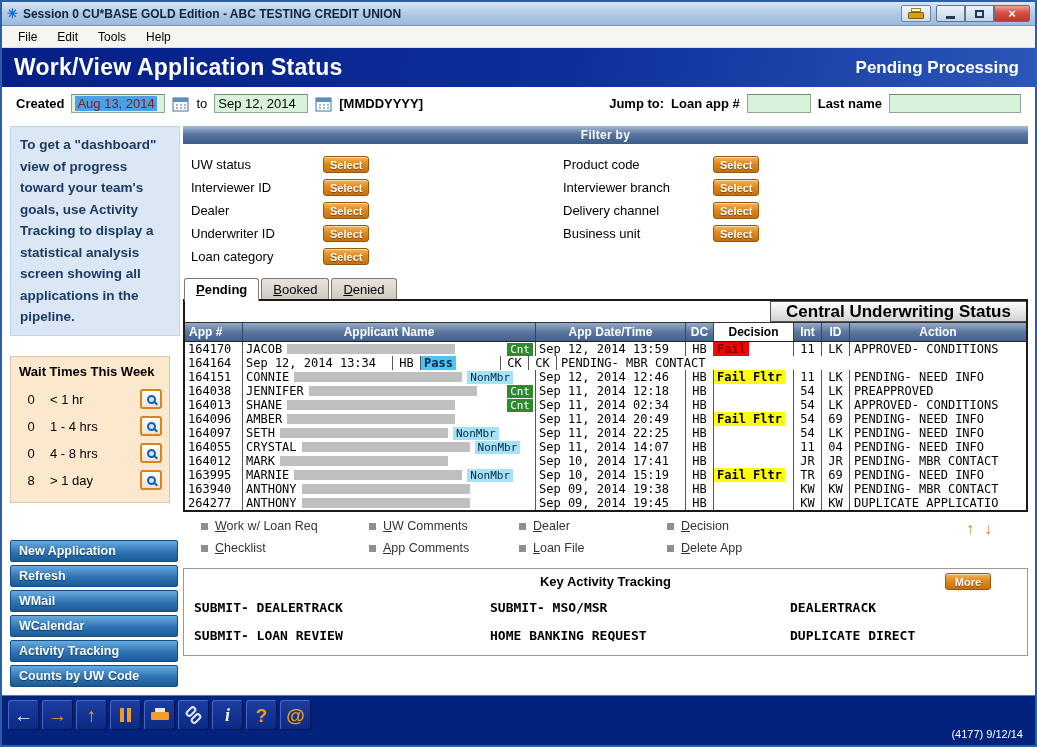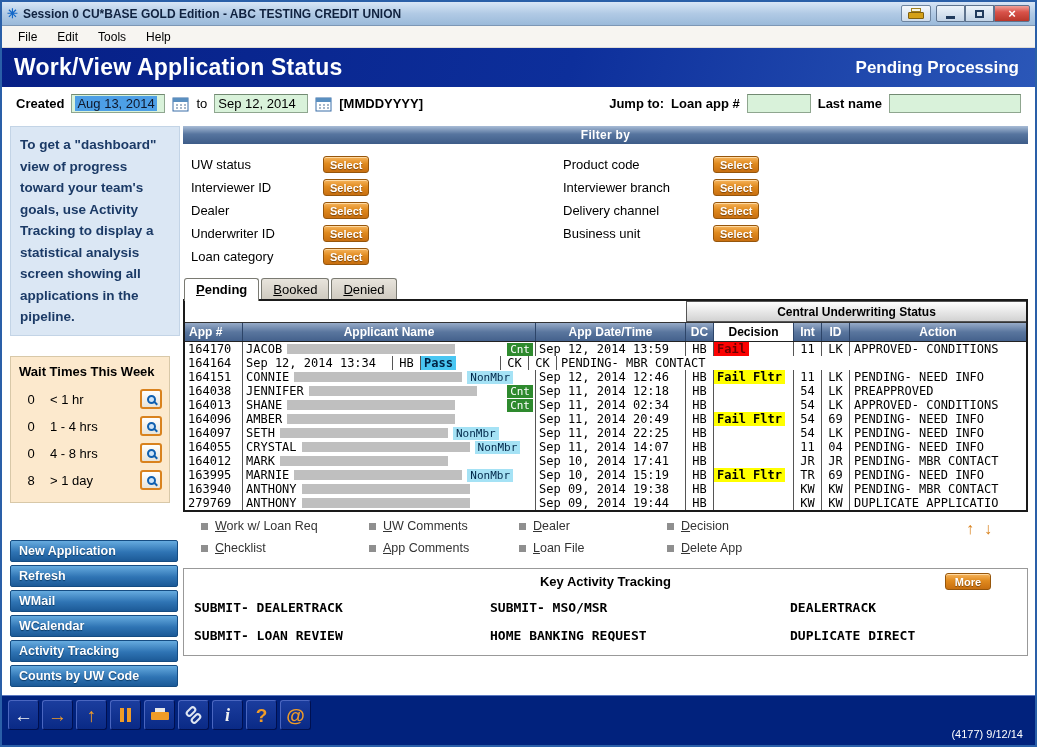--- a/index.html
+++ b/index.html
@@ -37,21 +37,21 @@
             color:#fff; display:flex; align-items:center; padding:0 16px 0 12px; }
   .page-title { font-size:23px; font-weight:bold; letter-spacing:.2px; }
   .page-subtitle { margin-left:auto; font-size:17px; font-weight:600; }
 
   
   .datebar { flex:0 0 33px; display:flex; align-items:center; padding:0 14px; gap:7px; font-size:13px; color:#000; }
   .bold { font-weight:bold; }
   .field { height:19px; background:#d9f2da; border:1px solid #8fa68f; border-top-color:#728a72;
            display:inline-flex; align-items:center; padding:0 3px; font-size:13px; cursor:text; }
   .date-field { width:94px; }
-  .sel-text { background:#4d9fe6; color:#0f172a; padding:0 2px; }
+  .sel-text { background:#4d9fe6; color:#7f1d1d; padding:0 2px; }
   .field.small { width:64px; }
   .field.wide { width:132px; }
   .spacer { flex:1; }
   .cal { width:17px; height:16px; cursor:pointer; display:inline-flex; }
 
   
   .content { flex:1; display:flex; min-height:0; padding-right:7px; }
 
   
   .sidebar { flex:0 0 181px; display:flex; flex-direction:column; padding:6px 3px 8px 8px; }
@@ -90,22 +90,22 @@
   
   .tabs { display:flex; gap:2px; margin-top:8px; padding-left:1px; }
   .tab { padding:3px 11px 2px; font-size:13px; border:1px solid #7a7a72; border-bottom:none;
          border-radius:3px 3px 0 0; background:linear-gradient(#e8e4dc,#cfcac0); cursor:pointer; color:#000; }
   .tab::first-letter { text-decoration:underline; }
   .tab.active { background:#fff; font-weight:bold; position:relative; z-index:2; margin-bottom:-2px; padding-bottom:4px; }
 
   
   .table-box { border:2px solid #1a1a1a; background:#fff; position:relative; z-index:1; }
   .group-row { display:flex; justify-content:flex-end; height:21px; }
-  .group-header { width:340px; background:linear-gradient(#fefefe,#d2d2d2); border:1px solid #555; border-right:none;
-                  font-weight:bold; font-size:12px; display:flex; align-items:center; justify-content:center; }
+  .group-header { width:256px; background:linear-gradient(#fefefe,#d2d2d2); border:1px solid #555; border-right:none;
+                  font-weight:bold; font-size:17px; display:flex; align-items:center; justify-content:center; }
   .thead { display:flex; height:20px; background:linear-gradient(#97abc8,#5a769e 50%,#44618c); color:#fff;
            font-weight:bold; font-size:12px; border-top:1px solid #333; border-bottom:1px solid #222; }
   .th { display:flex; align-items:center; justify-content:center; border-right:1px solid #2c4468; }
   .th:last-child { border-right:none; }
   .th.col-app { justify-content:flex-start; padding-left:4px; }
   .th.hdr-white { background:#fff; color:#000; }
   .col-app { width:58px; flex:0 0 58px; }
   .col-name { flex:1; min-width:0; }
   .col-date { width:150px; flex:0 0 150px; }
   .col-dc { width:28px; flex:0 0 28px; }
@@ -552,27 +552,27 @@
               <div class="td col-dc">HB</div>
               <div class="td col-dec">
                 
               </div>
               <div class="td col-int">KW</div>
               <div class="td col-id">KW</div>
               <div class="td col-action">PENDING- MBR CONTACT</div>
             </div>
 
             <div class="tr">
-              <div class="td col-app">279769</div>
+              <div class="td col-app">264277</div>
               <div class="td col-name">
                 <span>ANTHONY</span>
                 <span class="redact"></span>
 
               </div>
-              <div class="td col-date">Sep 09, 2014 19:44</div>
+              <div class="td col-date">Sep 09, 2014 19:45</div>
               <div class="td col-dc">HB</div>
               <div class="td col-dec">
                 
               </div>
               <div class="td col-int">KW</div>
               <div class="td col-id">KW</div>
               <div class="td col-action">DUPLICATE APPLICATIO</div>
             </div>
           </div>
       </div>

